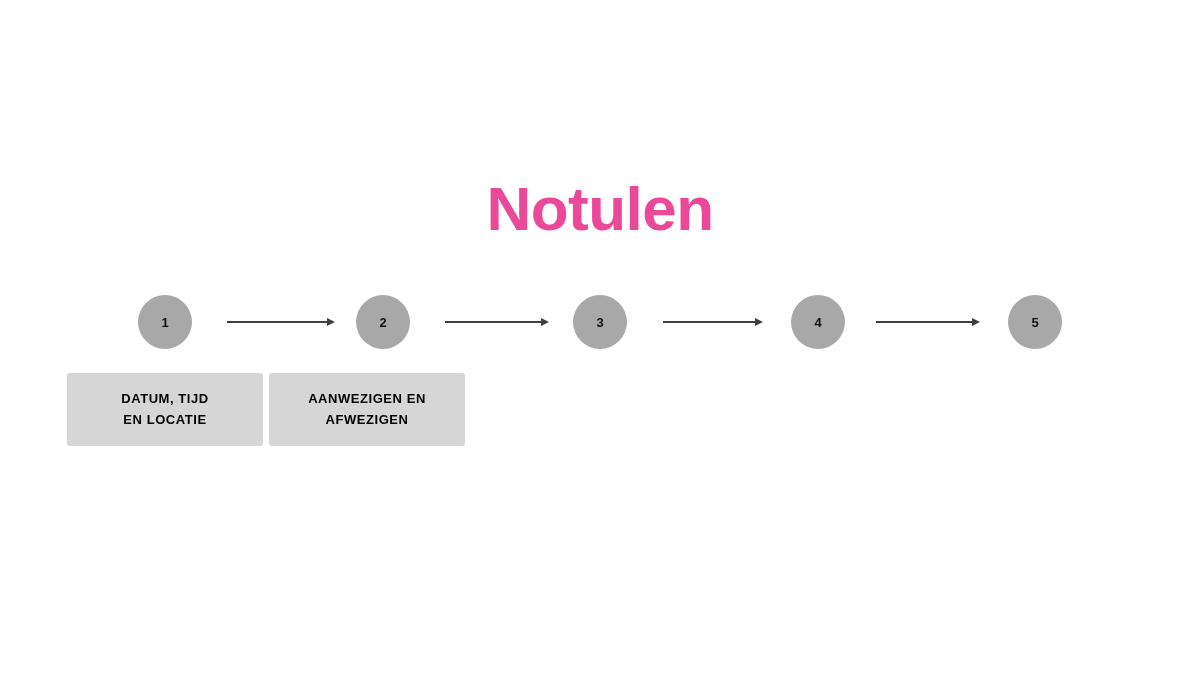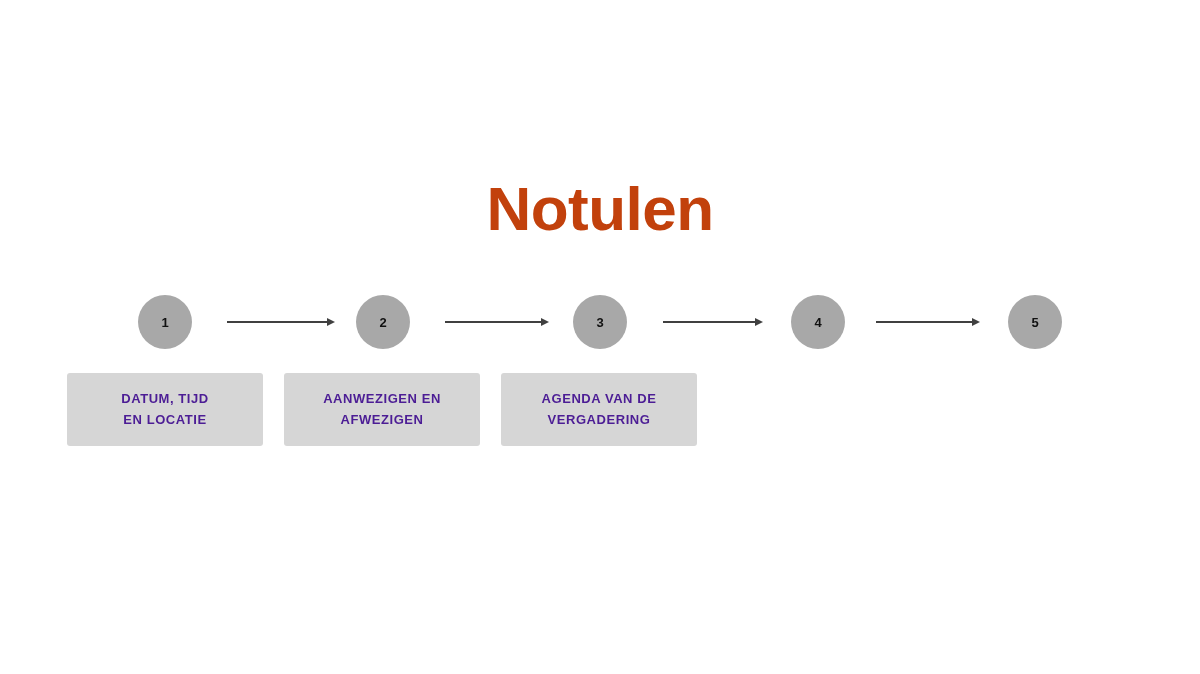--- a/index.html
+++ b/index.html
@@ -22,21 +22,21 @@
   
   #title {
     position: absolute;
     left: 0;
     top: 178px;
     width: 1200px;
     text-align: center;
     font-size: 62px;
     font-weight: 800;
     letter-spacing: -0.5px;
-    color: #c2410c;
+    color: #ec4899;
     line-height: 1.0;
     white-space: nowrap;
   }
 
   
   #steps-row {
     position: absolute;
     left: 67px;
     top: 295px;
     width: 1066px;
@@ -91,30 +91,30 @@
     height: 73px;
     background: #d6d6d6;
     border-radius: 3px;
     display: flex;
     align-items: center;
     justify-content: center;
     box-sizing: border-box;
     padding: 0 8px;
   }
   .b1 { left: 0px;   }
-  .b2 { left: 217px; justify-content: center; }
+  .b2 { left: 202px; justify-content: center; }
   .b3 { left: 434px; }
   .b4 { left: 652px; }
   .b5 { left: 869px; }
 
   .step-box .box-label {
     font-size: 13px;
     font-weight: 700;
     letter-spacing: 0.55px;
-    color: #4c1d95;
+    color: #000000;
     text-align: center;
     line-height: 1.55;
     text-transform: uppercase;
     white-space: pre-line;
   }
 </style>
 </head>
 <body>
 
 <div id="slide">
@@ -178,22 +178,18 @@
     <div class="step-box b1">
       <span class="box-label">DATUM, TIJD
 EN LOCATIE</span>
     </div>
 
     <div class="step-box b2">
       <span class="box-label">AANWEZIGEN EN
 AFWEZIGEN</span>
     </div>
 
-    <div class="step-box b3">
-      <span class="box-label">AGENDA VAN DE
-VERGADERING</span>
-    </div>
 
 
 
   </div>
 
 </div>
 
 </body></html>

